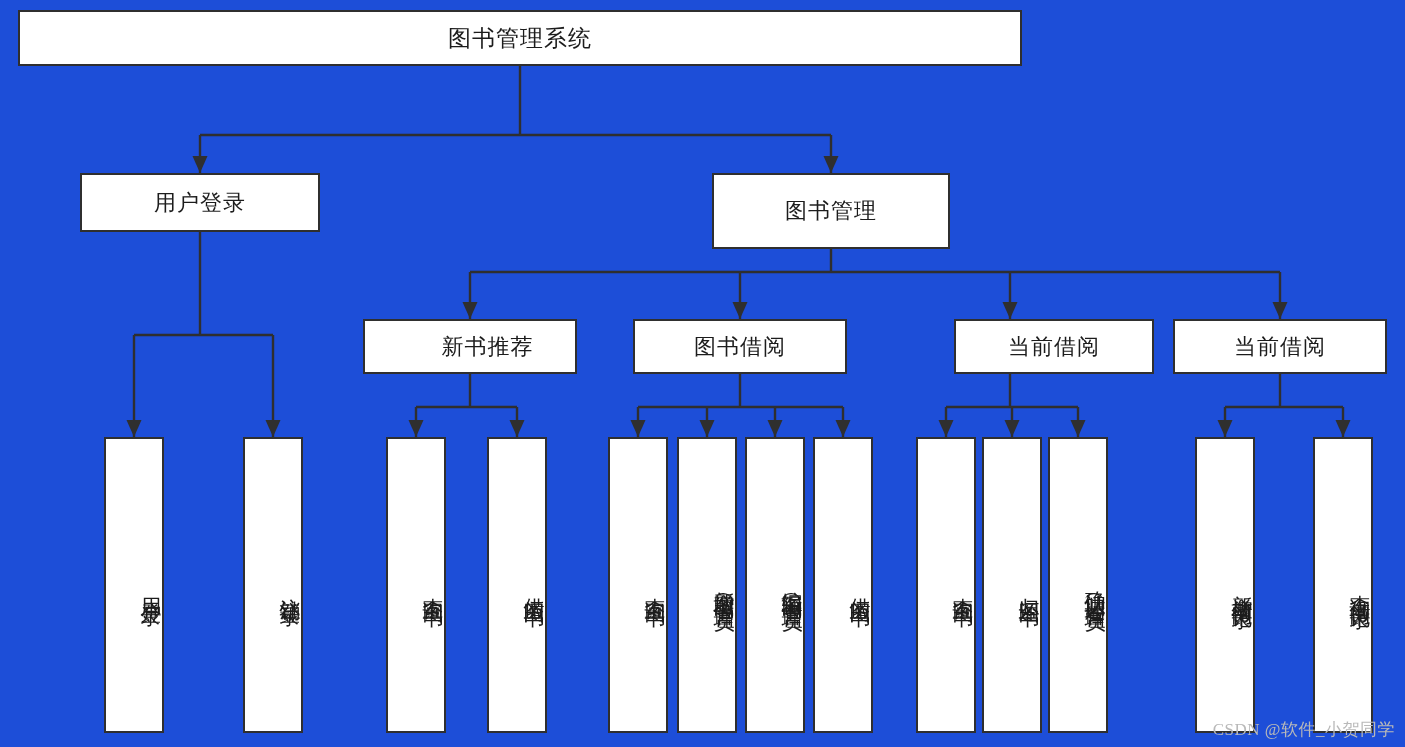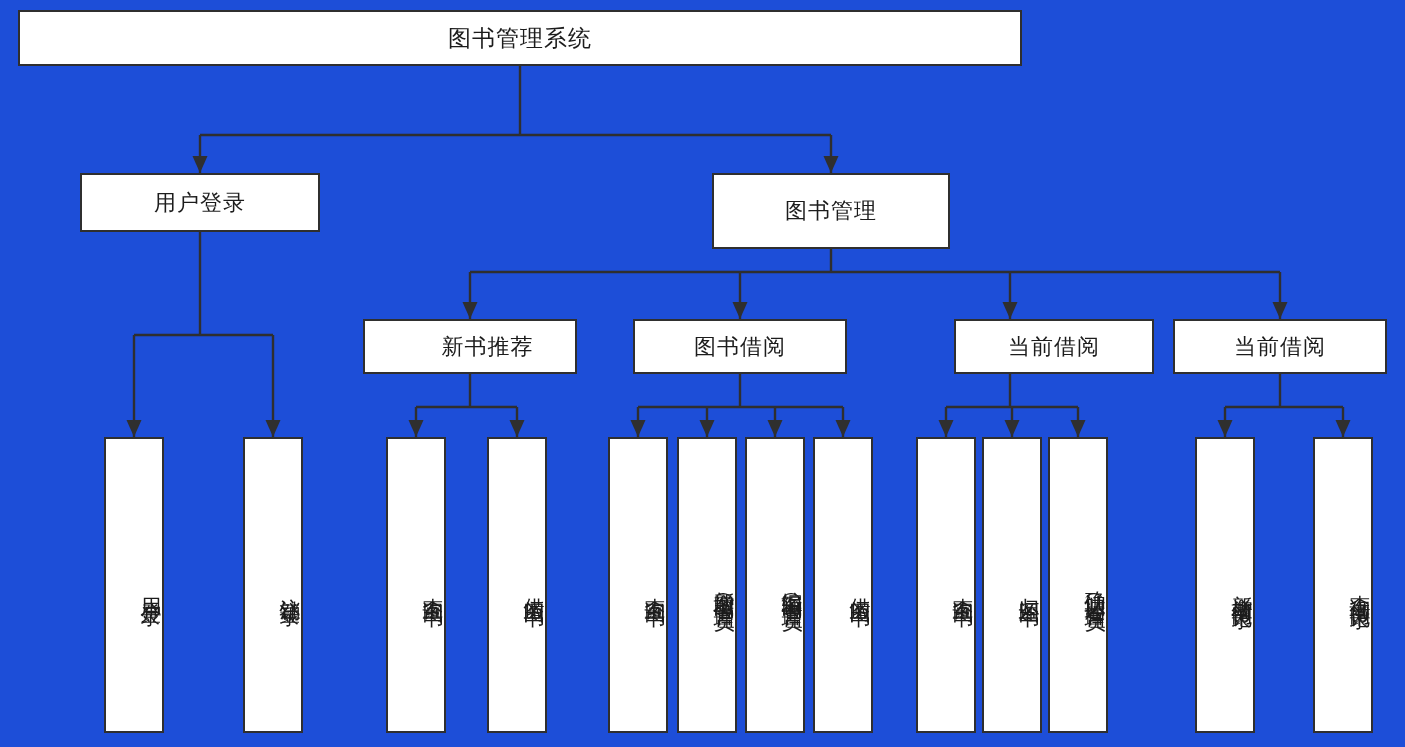--- a/index.html
+++ b/index.html
@@ -180,13 +180,14 @@
       <div class="node v" style="left: 1048px; top: 437px; width: 60px; height: 296px;">
         <span class="vtext">确认归还（管理员）</span>
       </div>
       <div class="node v" style="left: 1195px; top: 437px; width: 60px; height: 296px;">
         <span class="vtext">新增借阅记录</span>
       </div>
       <div class="node v" style="left: 1313px; top: 437px; width: 60px; height: 296px;">
         <span class="vtext">查询借阅记录</span>
       </div>
     </div>
+  <div id="watermark">CSDN @软件_小贺同学</div>
 </div>
 
 </body></html>

